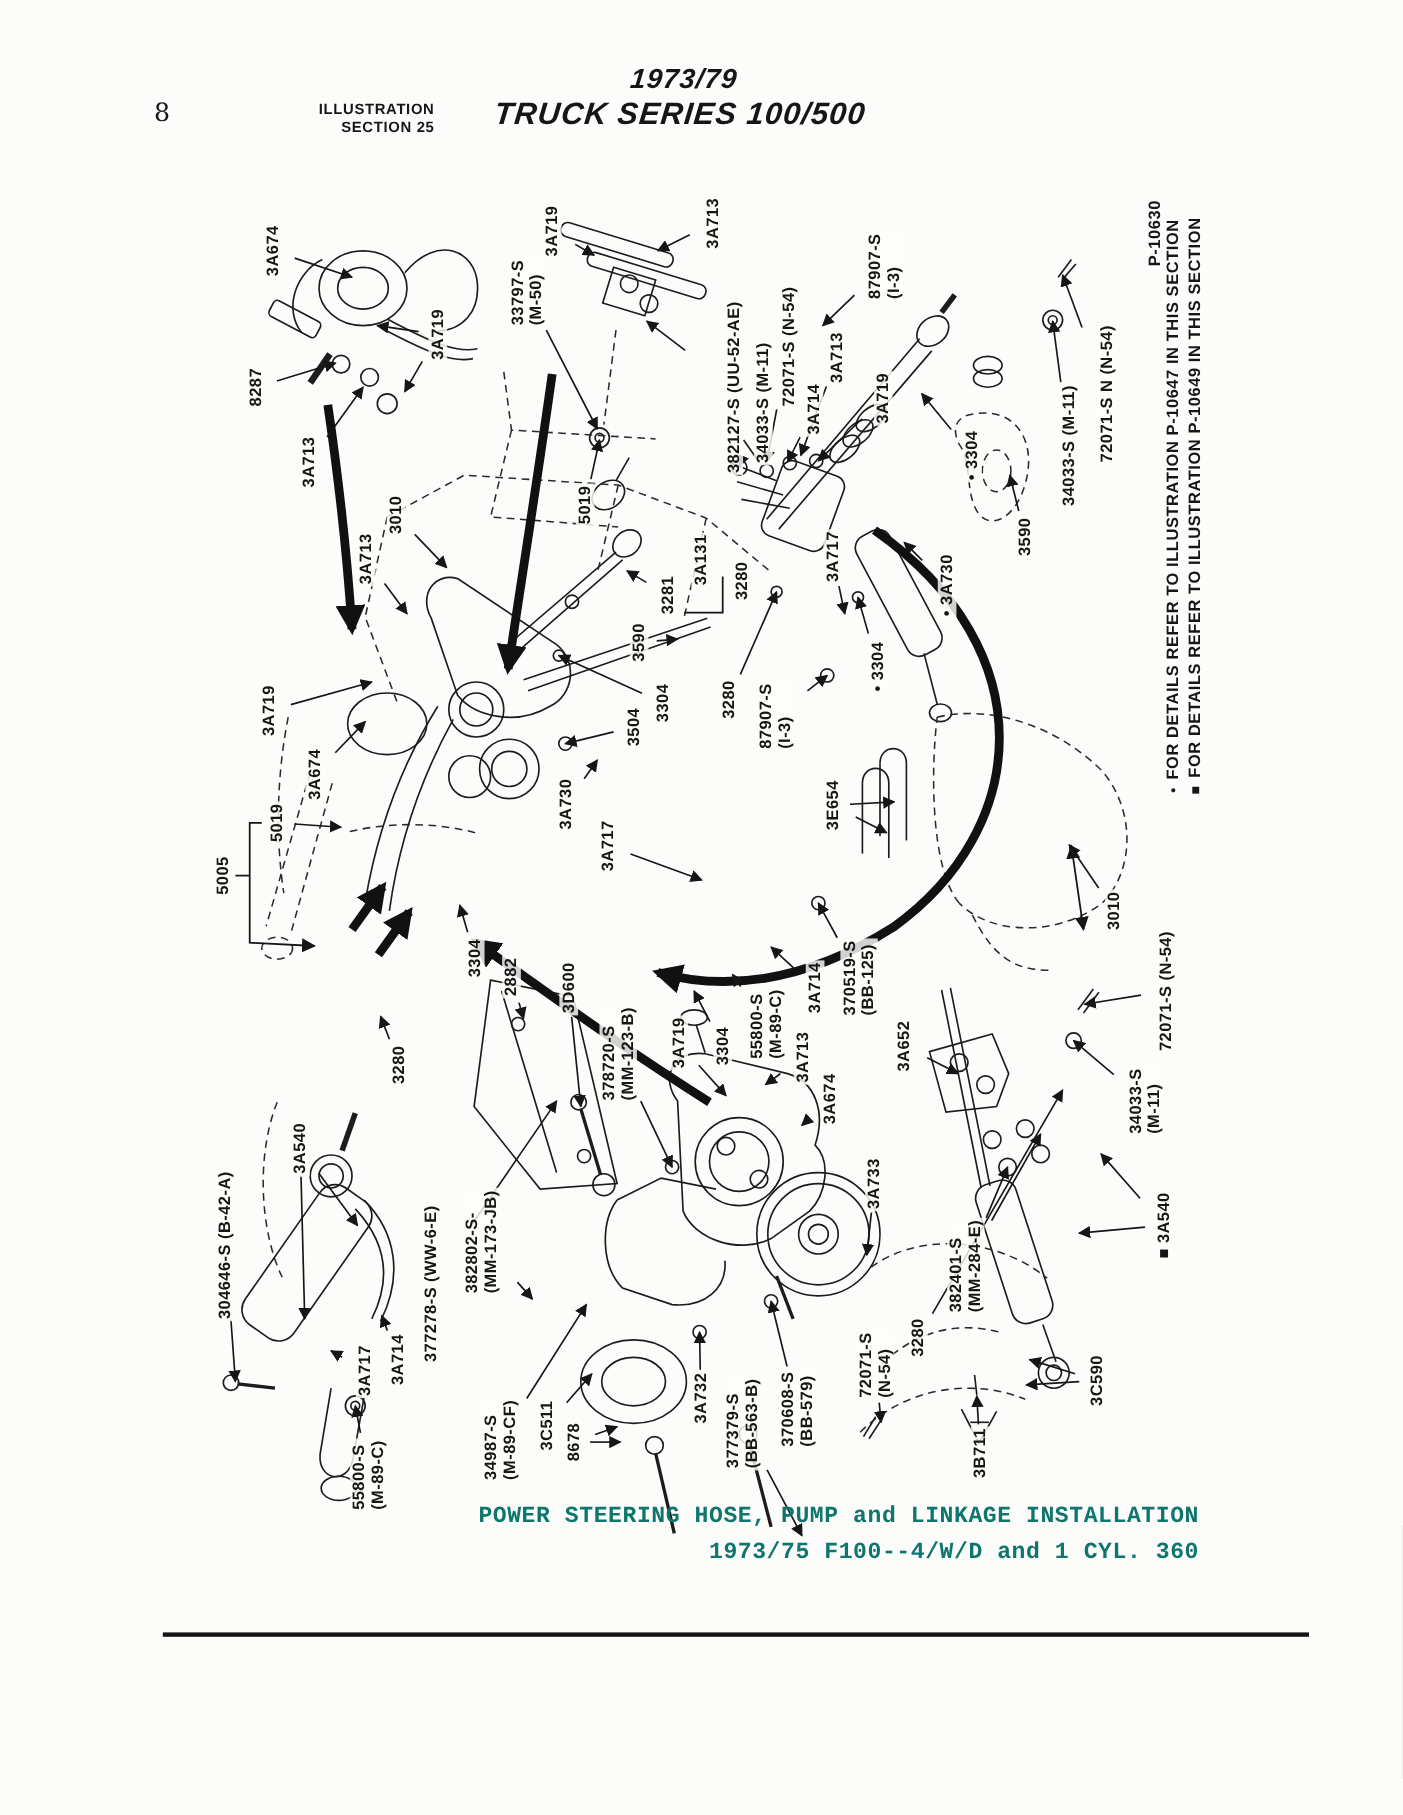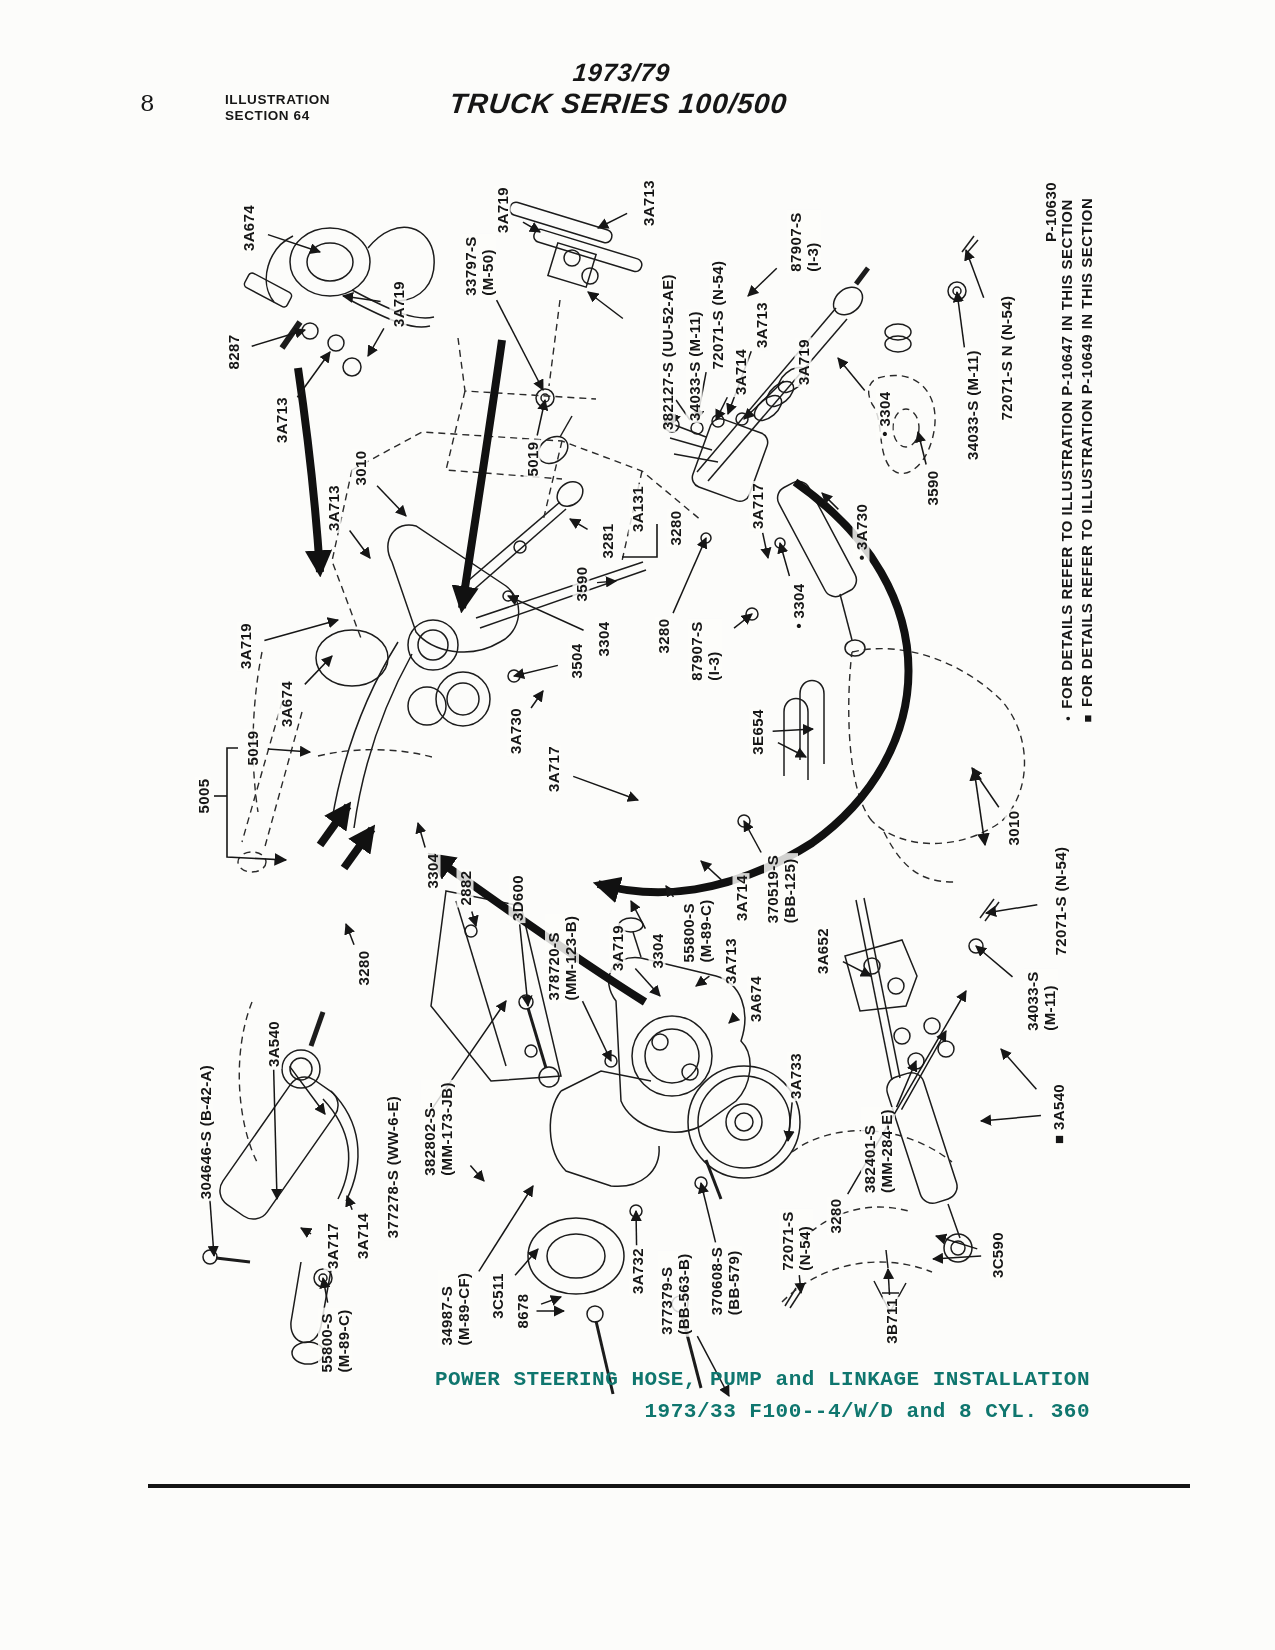--- a/index.html
+++ b/index.html
@@ -1,21 +1,21 @@
 <!DOCTYPE html>
 <html><head>
 <meta charset="utf-8">
 <style>
   html,body{margin:0;padding:0;background:#e8e8e4;}
   .page{position:relative;width:1275px;height:1650px;margin:0 auto;background:#fcfcfa;
         font-family:"Liberation Sans",sans-serif;color:#161616;overflow:hidden;}
   
   .page-number{position:absolute;left:140px;top:90px;font-family:"DejaVu Serif",serif;
                font-size:23px;letter-spacing:1px;}
-  .section-block{position:absolute;left:225px;top:92px;width:170px;text-align:left;
+  .section-block{position:absolute;left:225px;top:92px;width:170px;text-align:right;
                  font-size:13.5px;font-weight:700;letter-spacing:.6px;line-height:16px;}
   .series-title{position:absolute;left:420px;top:58px;width:400px;text-align:center;
                 font-style:italic;font-weight:800;transform:skewX(-6deg);}
   .series-title .t1{font-size:25px;letter-spacing:1px;}
   .series-title .t2{font-size:28px;letter-spacing:1px;margin-top:1px;}
   
   .art,.leads{position:absolute;left:0;top:0;width:1275px;height:1650px;}
   .labels-layer{position:absolute;left:0;top:0;width:1275px;height:1650px;}
   .part-label{position:absolute;transform:translate(-50%,-50%) rotate(-90deg);
               font-size:15px;font-weight:700;letter-spacing:.4px;line-height:17px;
@@ -31,21 +31,21 @@
   .bottom-rule{position:absolute;left:148px;top:1484px;width:1042px;height:4px;background:#141414;}
 </style>
 </head>
 <body>
 
 <div class="page">
 
   <div class="page-number">8</div>
   <div class="section-block">
     <div>ILLUSTRATION</div>
-    <div>SECTION 64</div>
+    <div>SECTION 25</div>
   </div>
   <div class="series-title">
     <div class="t1">1973/79</div>
     <div class="t2">TRUCK SERIES 100/500</div>
   </div>
 
   <svg class="art" viewBox="0 0 1275 1650">
     <defs>
       <marker id="bigHead" viewBox="0 0 10 10" refX="8" refY="5" markerWidth="3.4" markerHeight="3.4" orient="auto-start-reverse">
         <path d="M0,0 L10,5 L0,10 z" fill="#111"></path>
@@ -572,17 +572,17 @@
   <div class="plate-number" style="left:1050px;top:212px;">P-10630</div>
   <div class="side-note" style="left:1066px;top:460px;">
     <span class="marker">•</span><span>FOR DETAILS REFER TO ILLUSTRATION P-10647 IN THIS SECTION</span>
   </div>
   <div class="side-note" style="left:1086px;top:460px;">
     <span class="marker">■</span><span>FOR DETAILS REFER TO ILLUSTRATION P-10649 IN THIS SECTION</span>
   </div>
 
   <div class="caption">
     <div class="c1">POWER STEERING HOSE, PUMP and LINKAGE INSTALLATION</div>
-    <div class="c2">1973/33  F100--4/W/D and 8 CYL. 360</div>
+    <div class="c2">1973/75  F100--4/W/D and 1 CYL. 360</div>
   </div>
   <div class="bottom-rule"></div>
 
 </div>
 
 </body></html>

